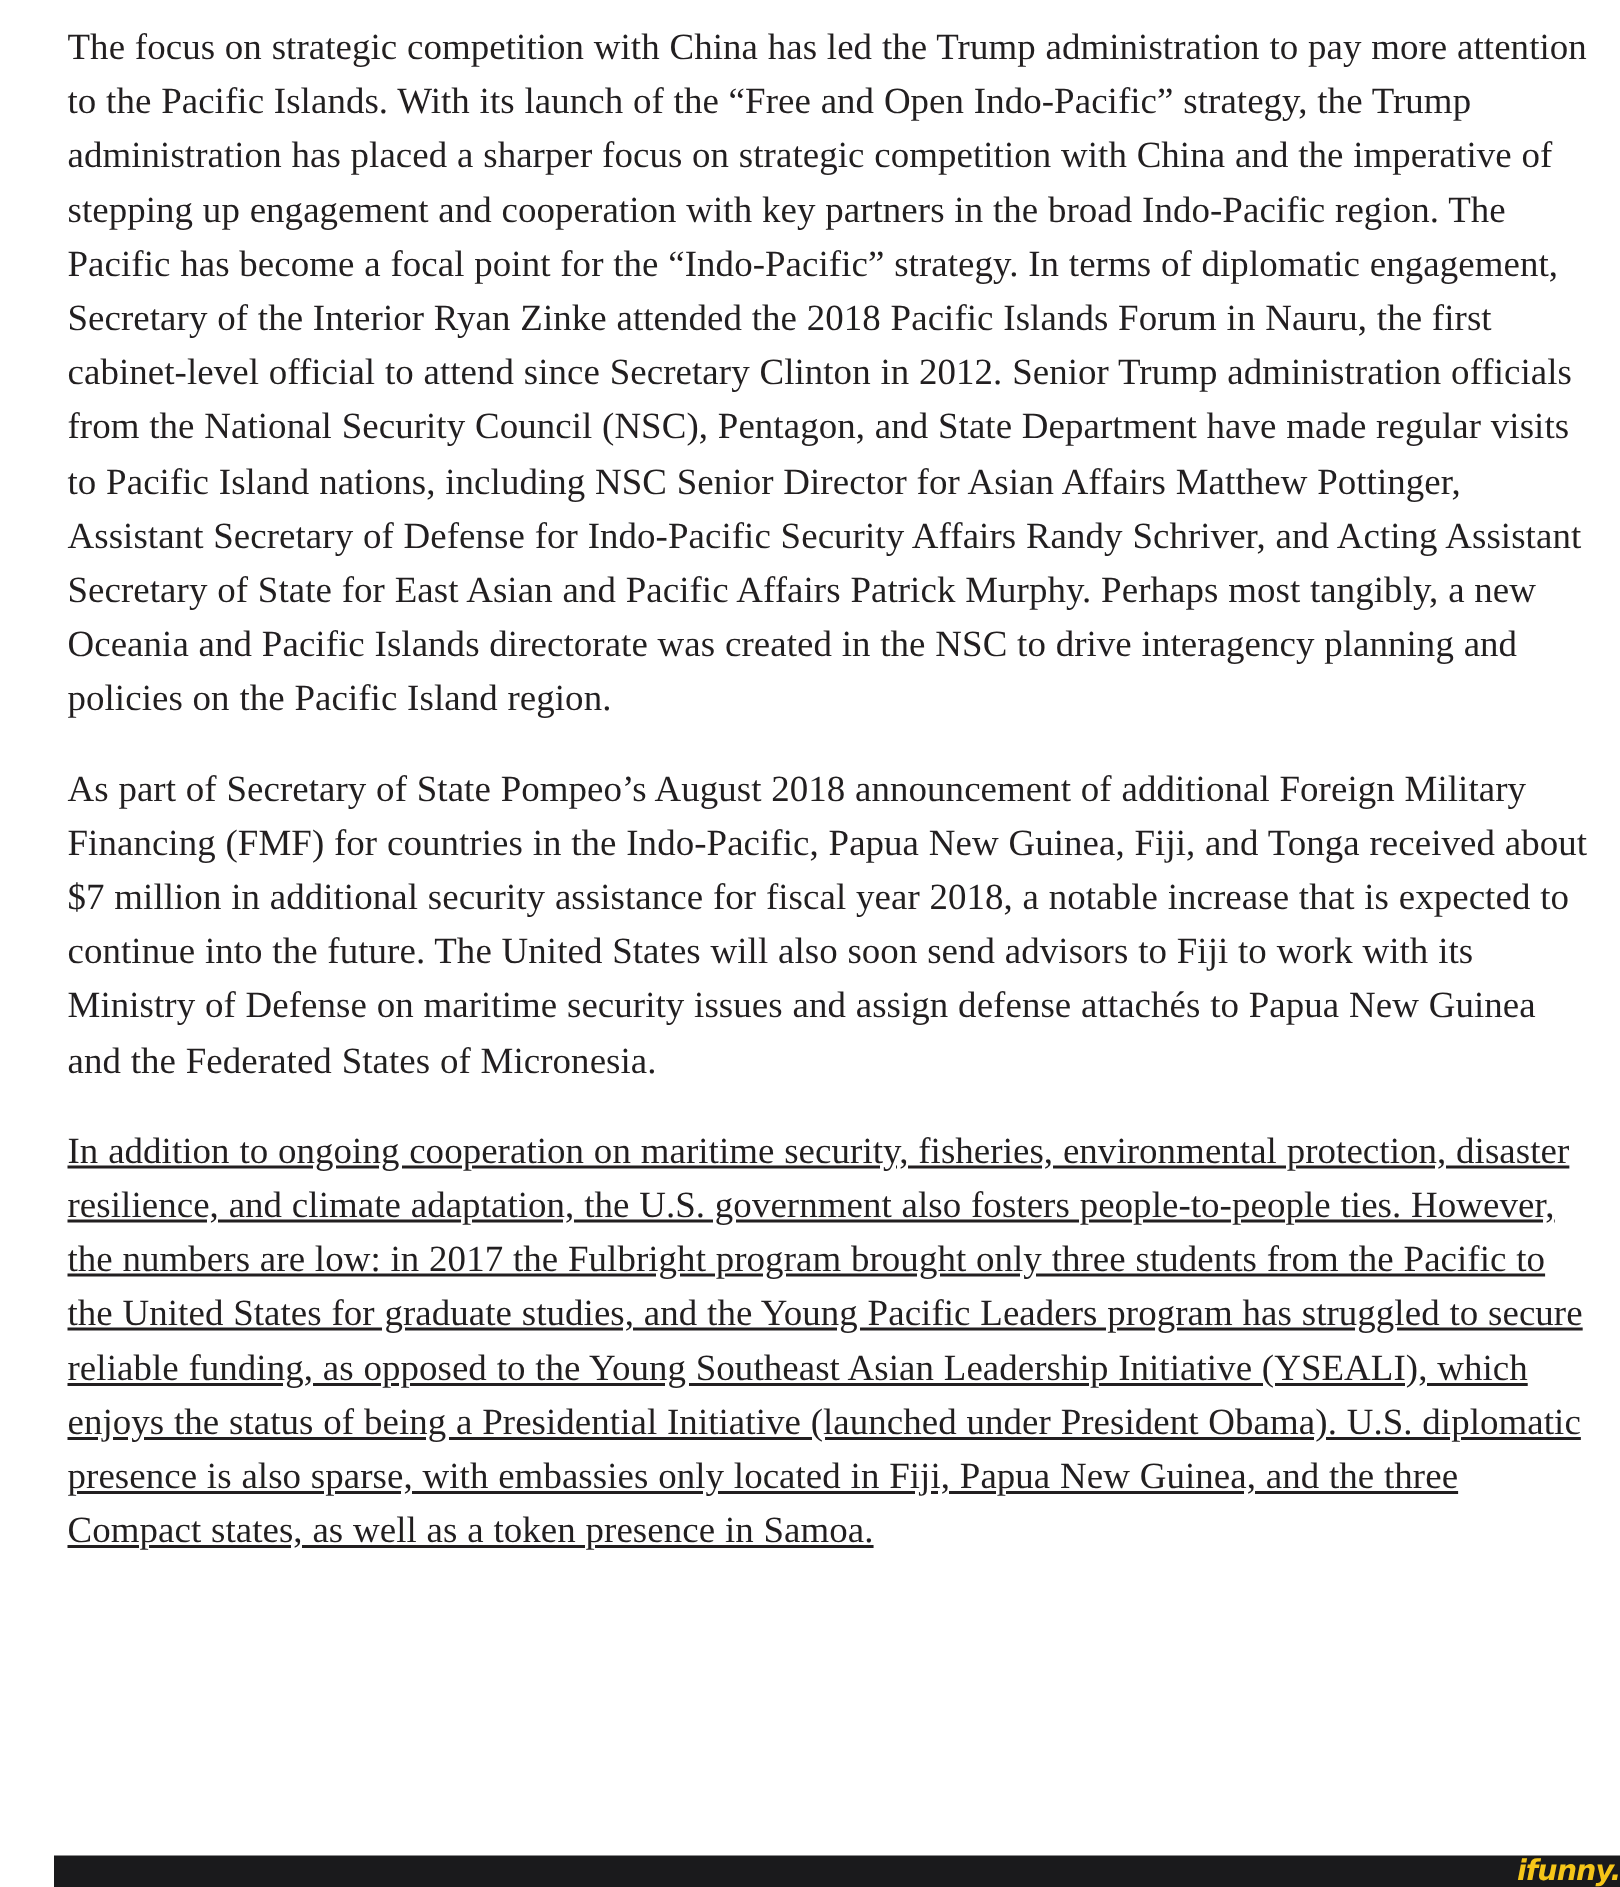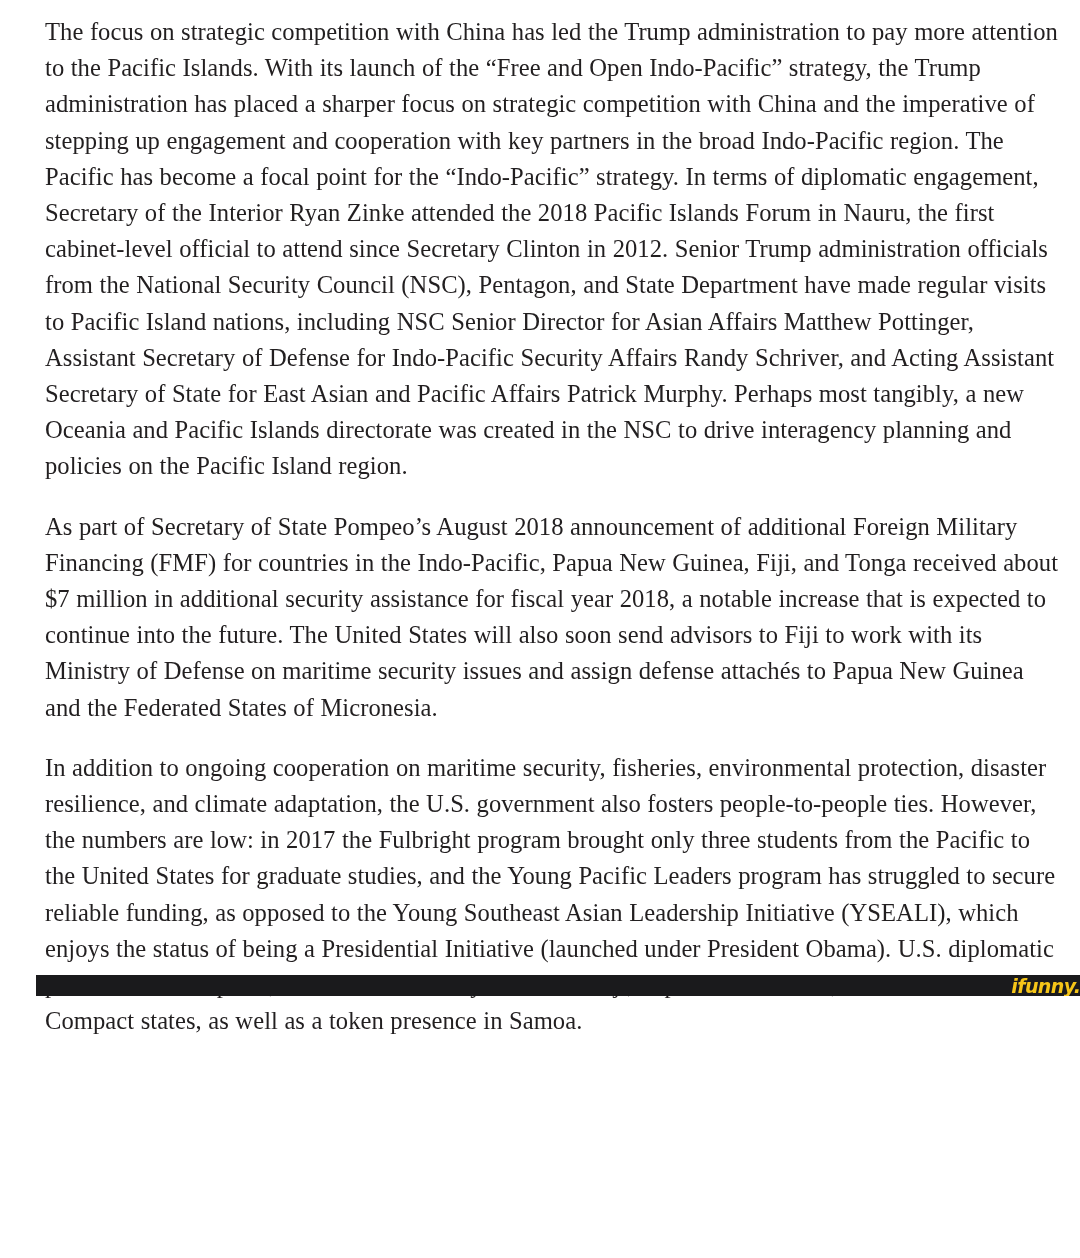--- a/index.html
+++ b/index.html
@@ -11,21 +11,21 @@
     width: 1080px;
     height: 1258px;
     background: #ffffff;
     font-family: "Liberation Serif", "DejaVu Serif", serif;
     overflow: hidden;
   }
 
   .page {
     position: relative;
     width: 1080px;
-    height: 996px;
+    height: 1258px;
     background: #ffffff;
     box-sizing: border-box;
   }
 
   .article-body {
     position: absolute;
     left: 45px;
     top: 14px;
     width: 1020px;
   }
@@ -36,20 +36,21 @@
     line-height: 36.2px;
     color: #221f20;
     text-align: left;
     letter-spacing: 0.05px;
     word-spacing: 0.3px;
     -webkit-font-smoothing: antialiased;
   }
 
   .para:last-child {
     margin-bottom: 0;
+    text-decoration: underline;
   }
 
   
   .watermark-bar {
     position: absolute;
     left: 0;
     bottom: 0;
     width: 1080px;
     height: 21px;
     background: #1a1a1c;

